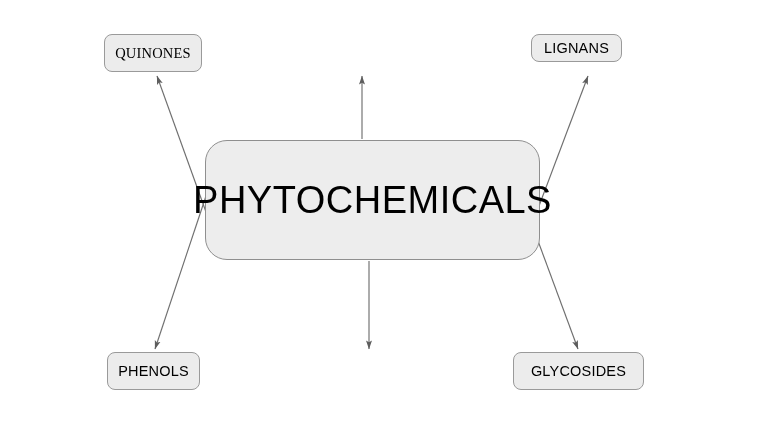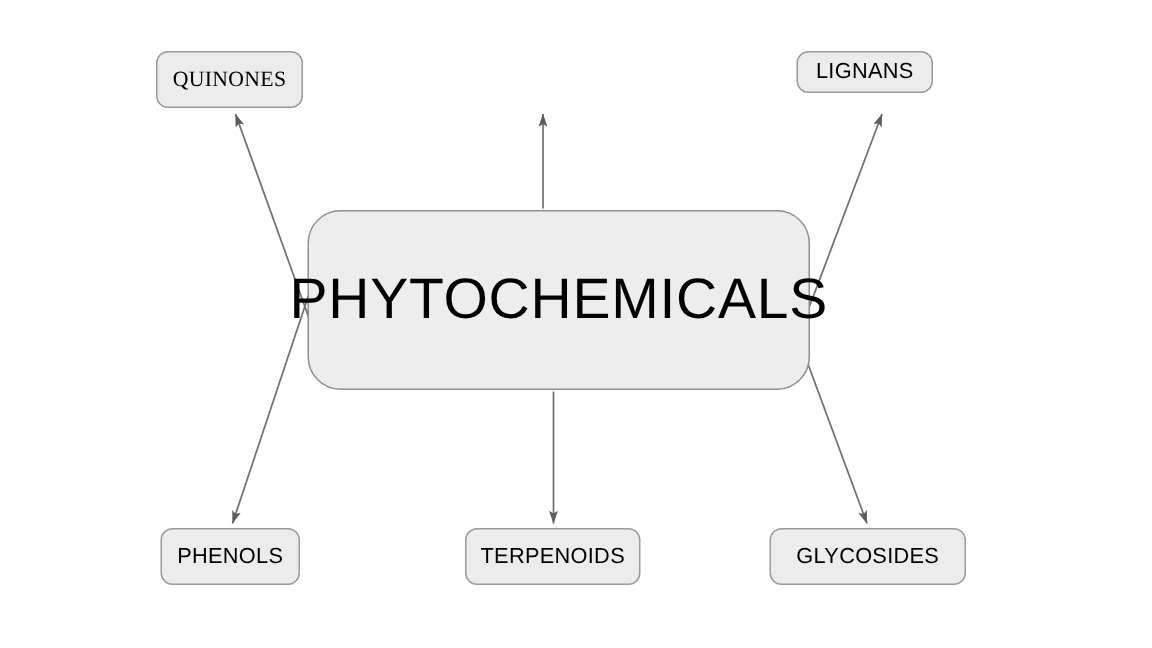--- a/index.html
+++ b/index.html
@@ -92,21 +92,18 @@
   </div>
 
   <div id="node-center" class="node center">
     <span>PHYTOCHEMICALS</span>
   </div>
 
   <div id="node-phenols" class="node leaf">
     <span>PHENOLS</span>
   </div>
 
-  <div id="node-terpenoids" class="node leaf">
-    <span>TERPENOIDS</span>
-  </div>
 
   <div id="node-glycosides" class="node leaf">
     <span>GLYCOSIDES</span>
   </div>
 
 </div>
 
 </body></html>

